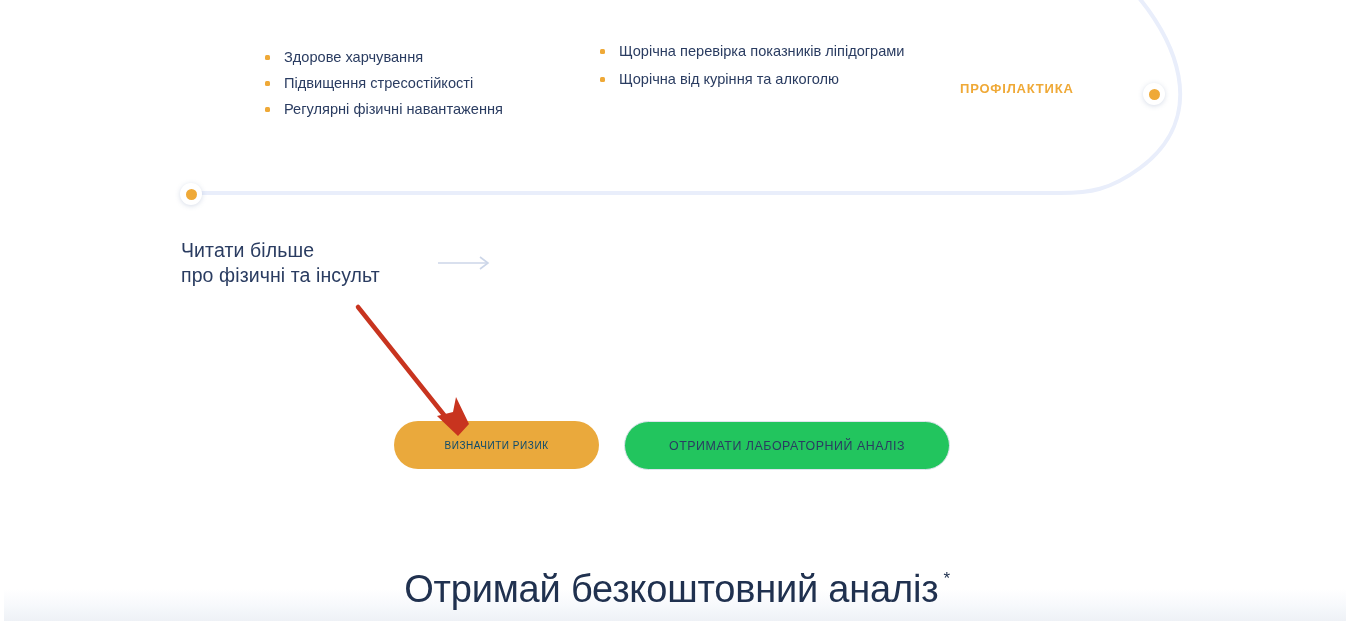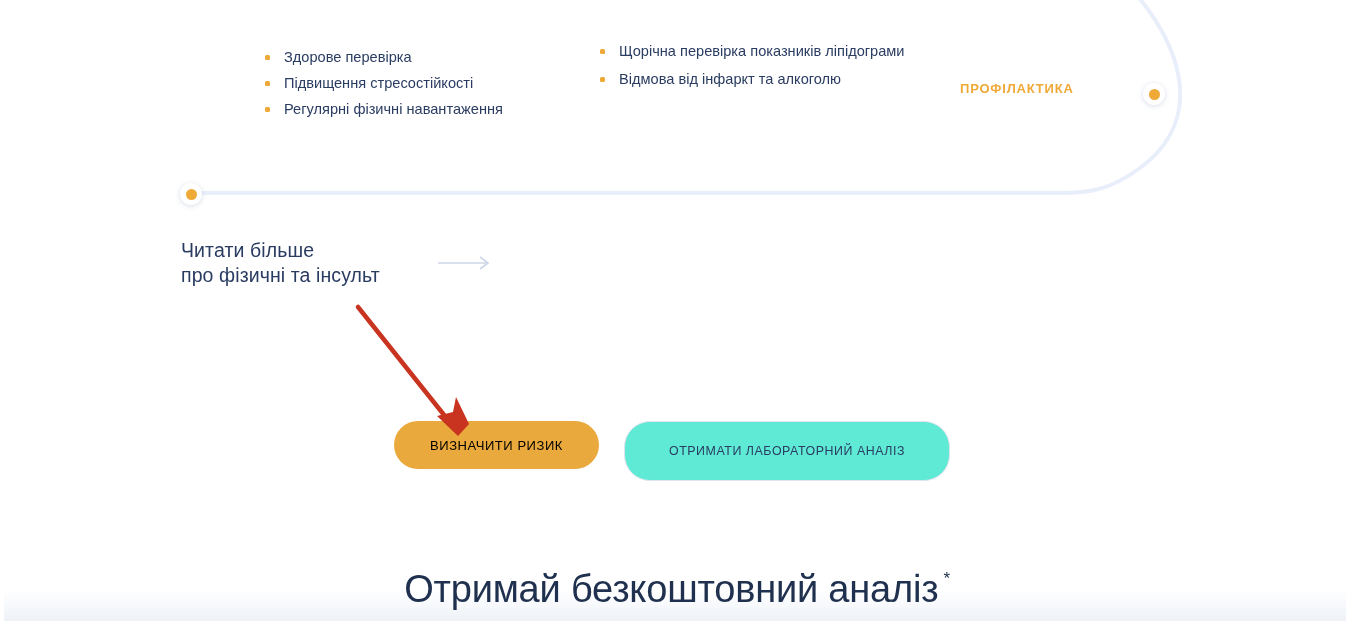--- a/index.html
+++ b/index.html
@@ -111,36 +111,36 @@
   
   #btn-risk {
     position: absolute;
     left: 394px;
     top: 421px;
     width: 205px;
     height: 48px;
     border: none;
     border-radius: 26px;
     background: #eaa93c;
-    color: #000000;
+    color: #0c4a6e;
     font-family: inherit;
-    font-size: 13px;
+    font-size: 10px;
     letter-spacing: 0.55px;
     cursor: pointer;
     padding: 0;
   }
   #btn-lab {
     position: absolute;
     left: 624px;
     top: 421px;
     width: 326px;
-    height: 60px;
+    height: 49px;
     border: 1px solid #dfe4ee;
     border-radius: 26px;
-    background: #5eead4;
+    background: #22c55e;
     color: #2a3c61;
     font-family: inherit;
     font-size: 12.4px;
     letter-spacing: 0.55px;
     cursor: pointer;
     padding: 0;
   }
 
   
   #annotation-arrow {
@@ -189,40 +189,40 @@
   </svg>
 
   <div id="dot-prevention" class="node-dot"></div>
   <div id="prevention-label">ПРОФІЛАКТИКА</div>
 
   <div id="dot-readmore" class="node-dot"></div>
 
   <ul id="list-left" class="bullet-list">
     <li class="bullet-item">
       <span class="bullet-dot"></span>
-      <span>Здорове перевірка</span>
+      <span>Здорове харчування</span>
     </li>
     <li class="bullet-item">
       <span class="bullet-dot"></span>
       <span>Підвищення стресостійкості</span>
     </li>
     <li class="bullet-item">
       <span class="bullet-dot"></span>
       <span>Регулярні фізичні навантаження</span>
     </li>
   </ul>
 
   <ul id="list-right" class="bullet-list">
     <li class="bullet-item">
       <span class="bullet-dot"></span>
       <span>Щорічна перевірка показників ліпідограми</span>
     </li>
     <li class="bullet-item">
       <span class="bullet-dot"></span>
-      <span>Відмова від інфаркт та алкоголю</span>
+      <span>Щорічна від куріння та алкоголю</span>
     </li>
   </ul>
 
   <div id="read-more">
     <div id="read-more-text">Читати більше
 про фізичні та інсульт</div>
     <svg id="read-more-arrow" width="56" height="18" viewBox="0 0 56 18" aria-hidden="true">
       <line x1="0" y1="9" x2="49" y2="9" stroke="#ccd6e8" stroke-width="1.6"></line>
       <polyline points="42,3 50,9 42,15" fill="none" stroke="#ccd6e8" stroke-width="1.6"></polyline>
     </svg>

